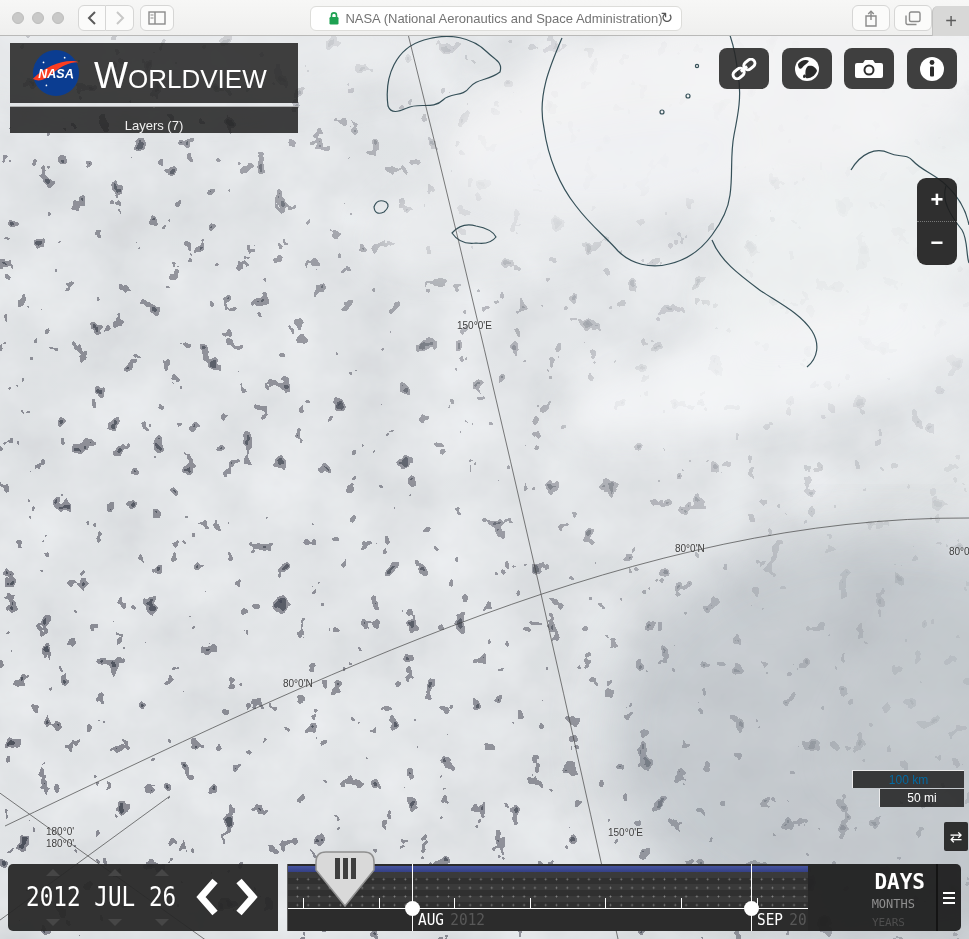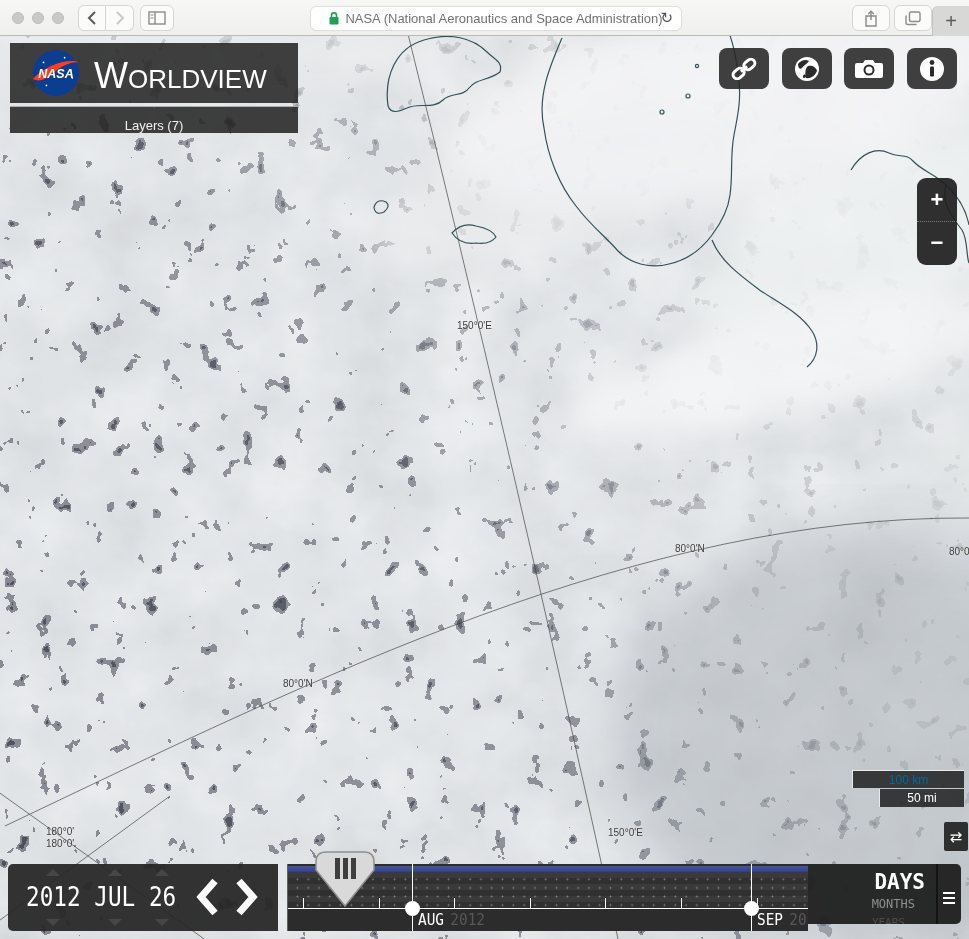--- a/index.html
+++ b/index.html
@@ -119,21 +119,21 @@
   .ml-aug{ left:124px; } .ml-sep{ left:463px; }
   .month-dot { position:absolute; top:37px; width:15px; height:15px; border-radius:50%;
                background:#fff; }
   .md-aug{ left:117px; } .md-sep{ left:456px; }
   .month-label { position:absolute; top:46px; font-family:"DejaVu Sans Mono", monospace;
                  font-size:16px; color:#fff; transform:scaleX(.9); transform-origin:left center;
                  white-space:nowrap; }
   .mlab-aug{ left:130px; } .mlab-sep{ left:469px; }
   .month-year { color:#585858; margin-left:7px; }
 
-  .tl-right { position:absolute; left:808px; top:864px; width:153px; height:60px;
+  .tl-right { position:absolute; left:808px; top:864px; width:153px; height:67px;
               background:rgba(34,34,34,.97); border-radius:0 5px 5px 0; z-index:9; overflow:hidden; }
   .zoom-days { position:absolute; right:36px; top:6px; color:#fff; font-size:21px;
                font-family:"DejaVu Sans Mono", monospace; font-weight:bold; cursor:pointer; }
   .zoom-months { position:absolute; right:46px; top:33px; color:#8f8f8f; font-size:12px;
                  font-family:"DejaVu Sans Mono", monospace; cursor:pointer; }
   .zoom-years { position:absolute; right:56px; top:52px; color:#4e4e4e; font-size:11px;
                 font-family:"DejaVu Sans Mono", monospace; cursor:pointer; }
   .tl-divider { position:absolute; right:23px; top:0; width:2px; height:67px; background:#141414; }
   .tl-menu { position:absolute; right:2px; top:24px; width:20px; height:20px; cursor:pointer;
              display:flex; flex-direction:column; justify-content:center; gap:3px; align-items:center; }

